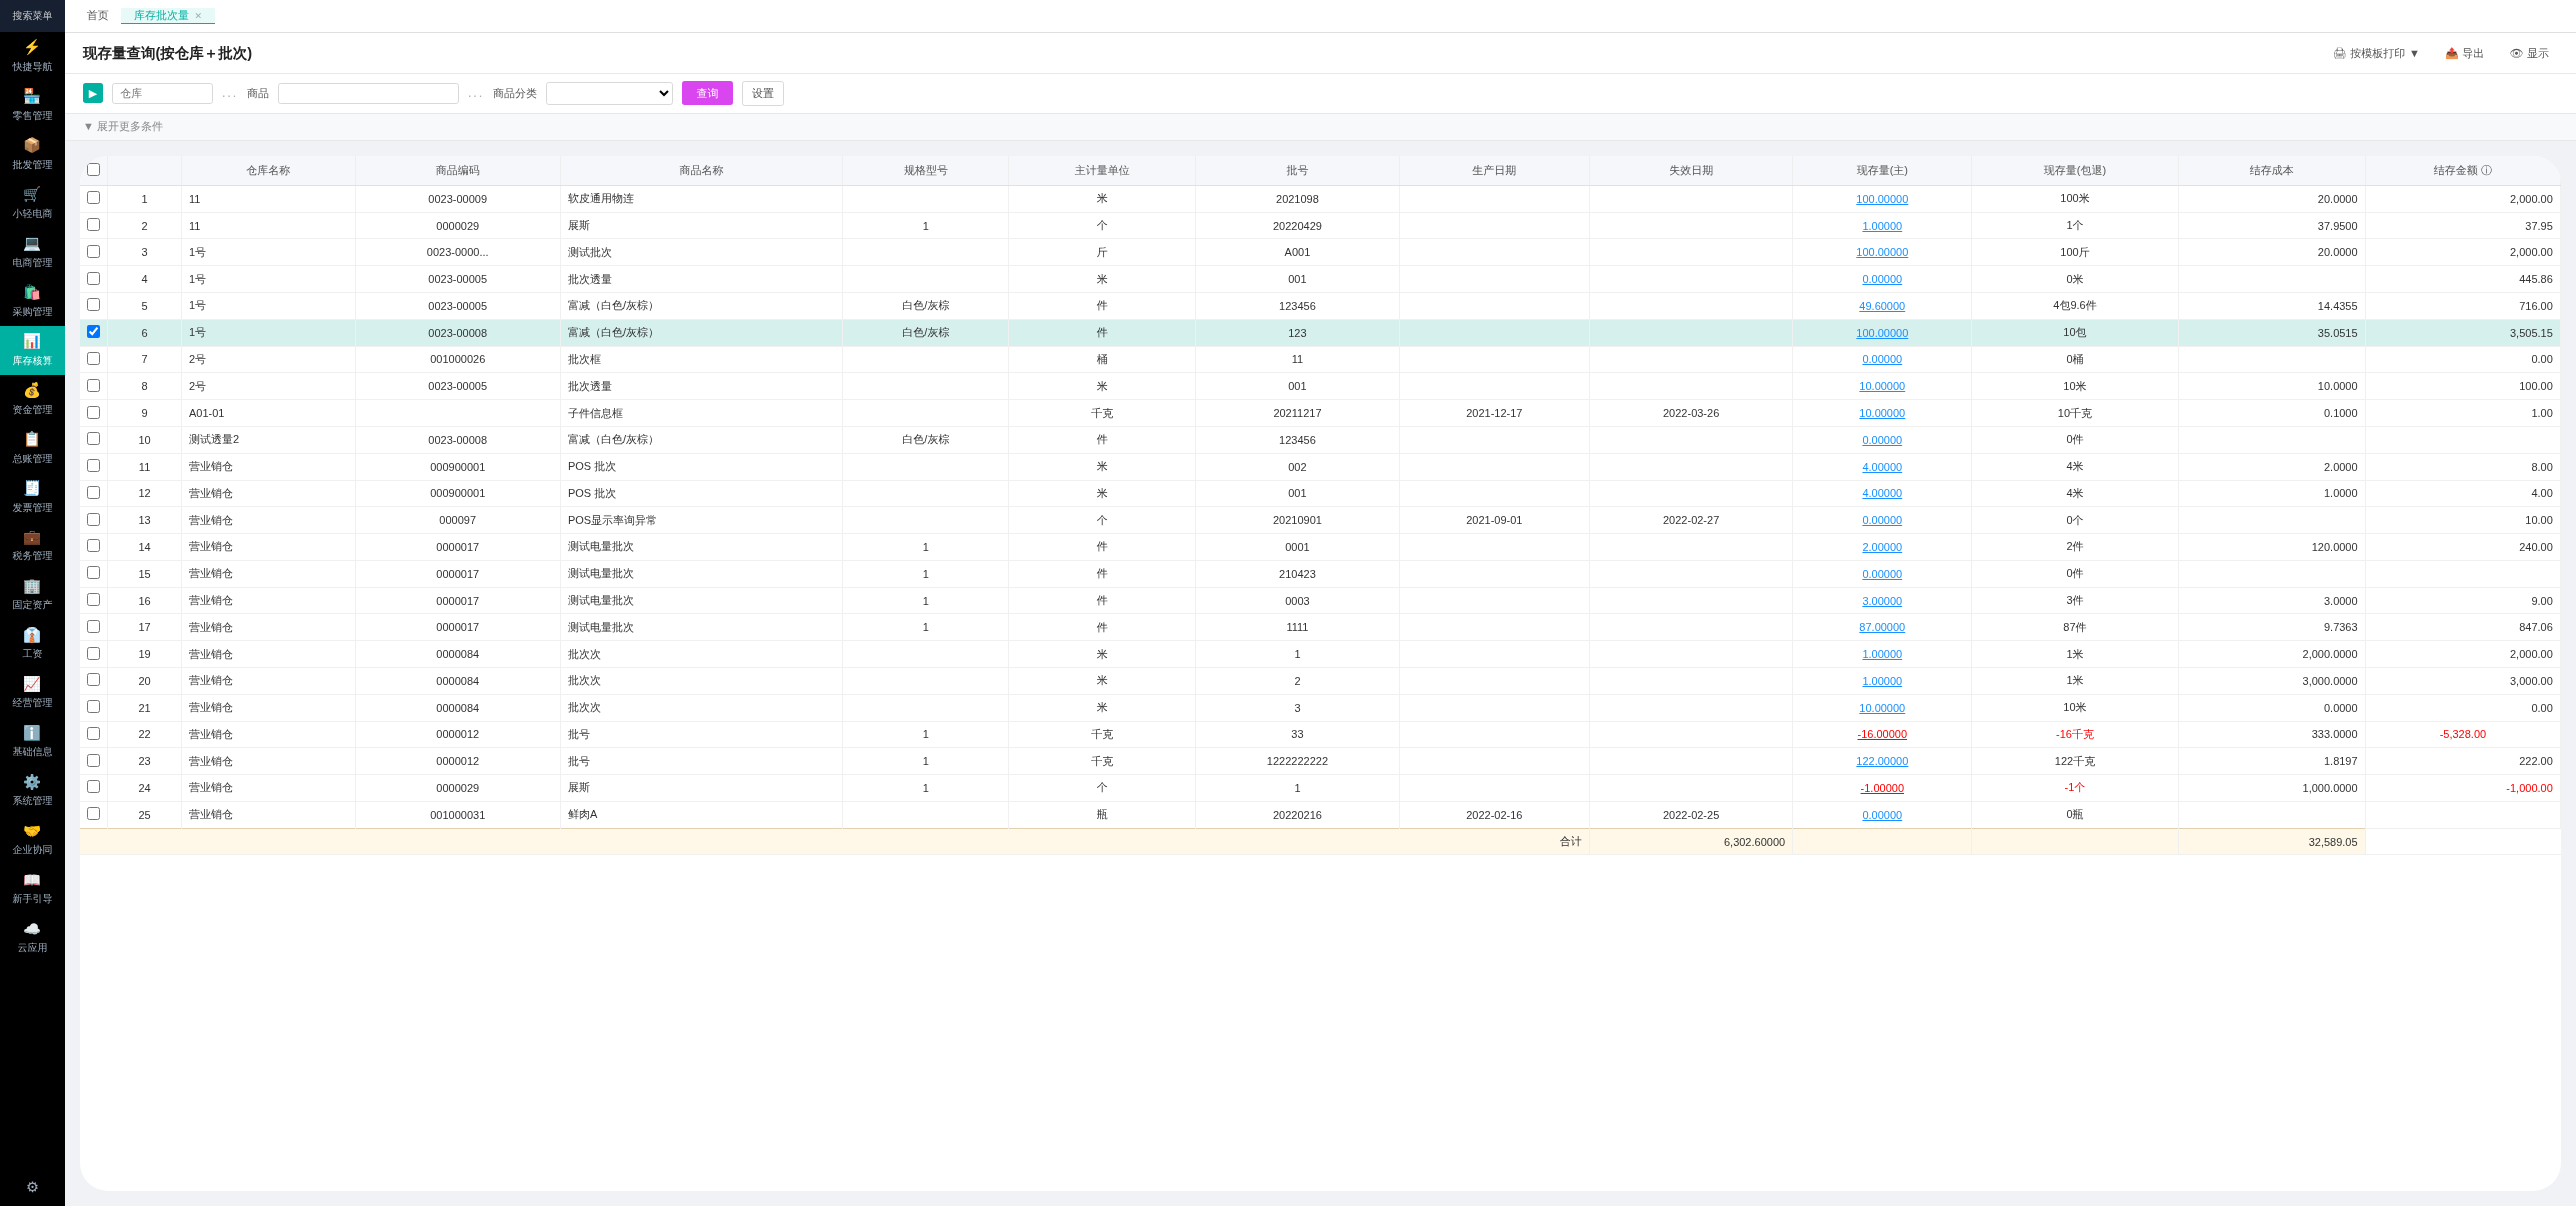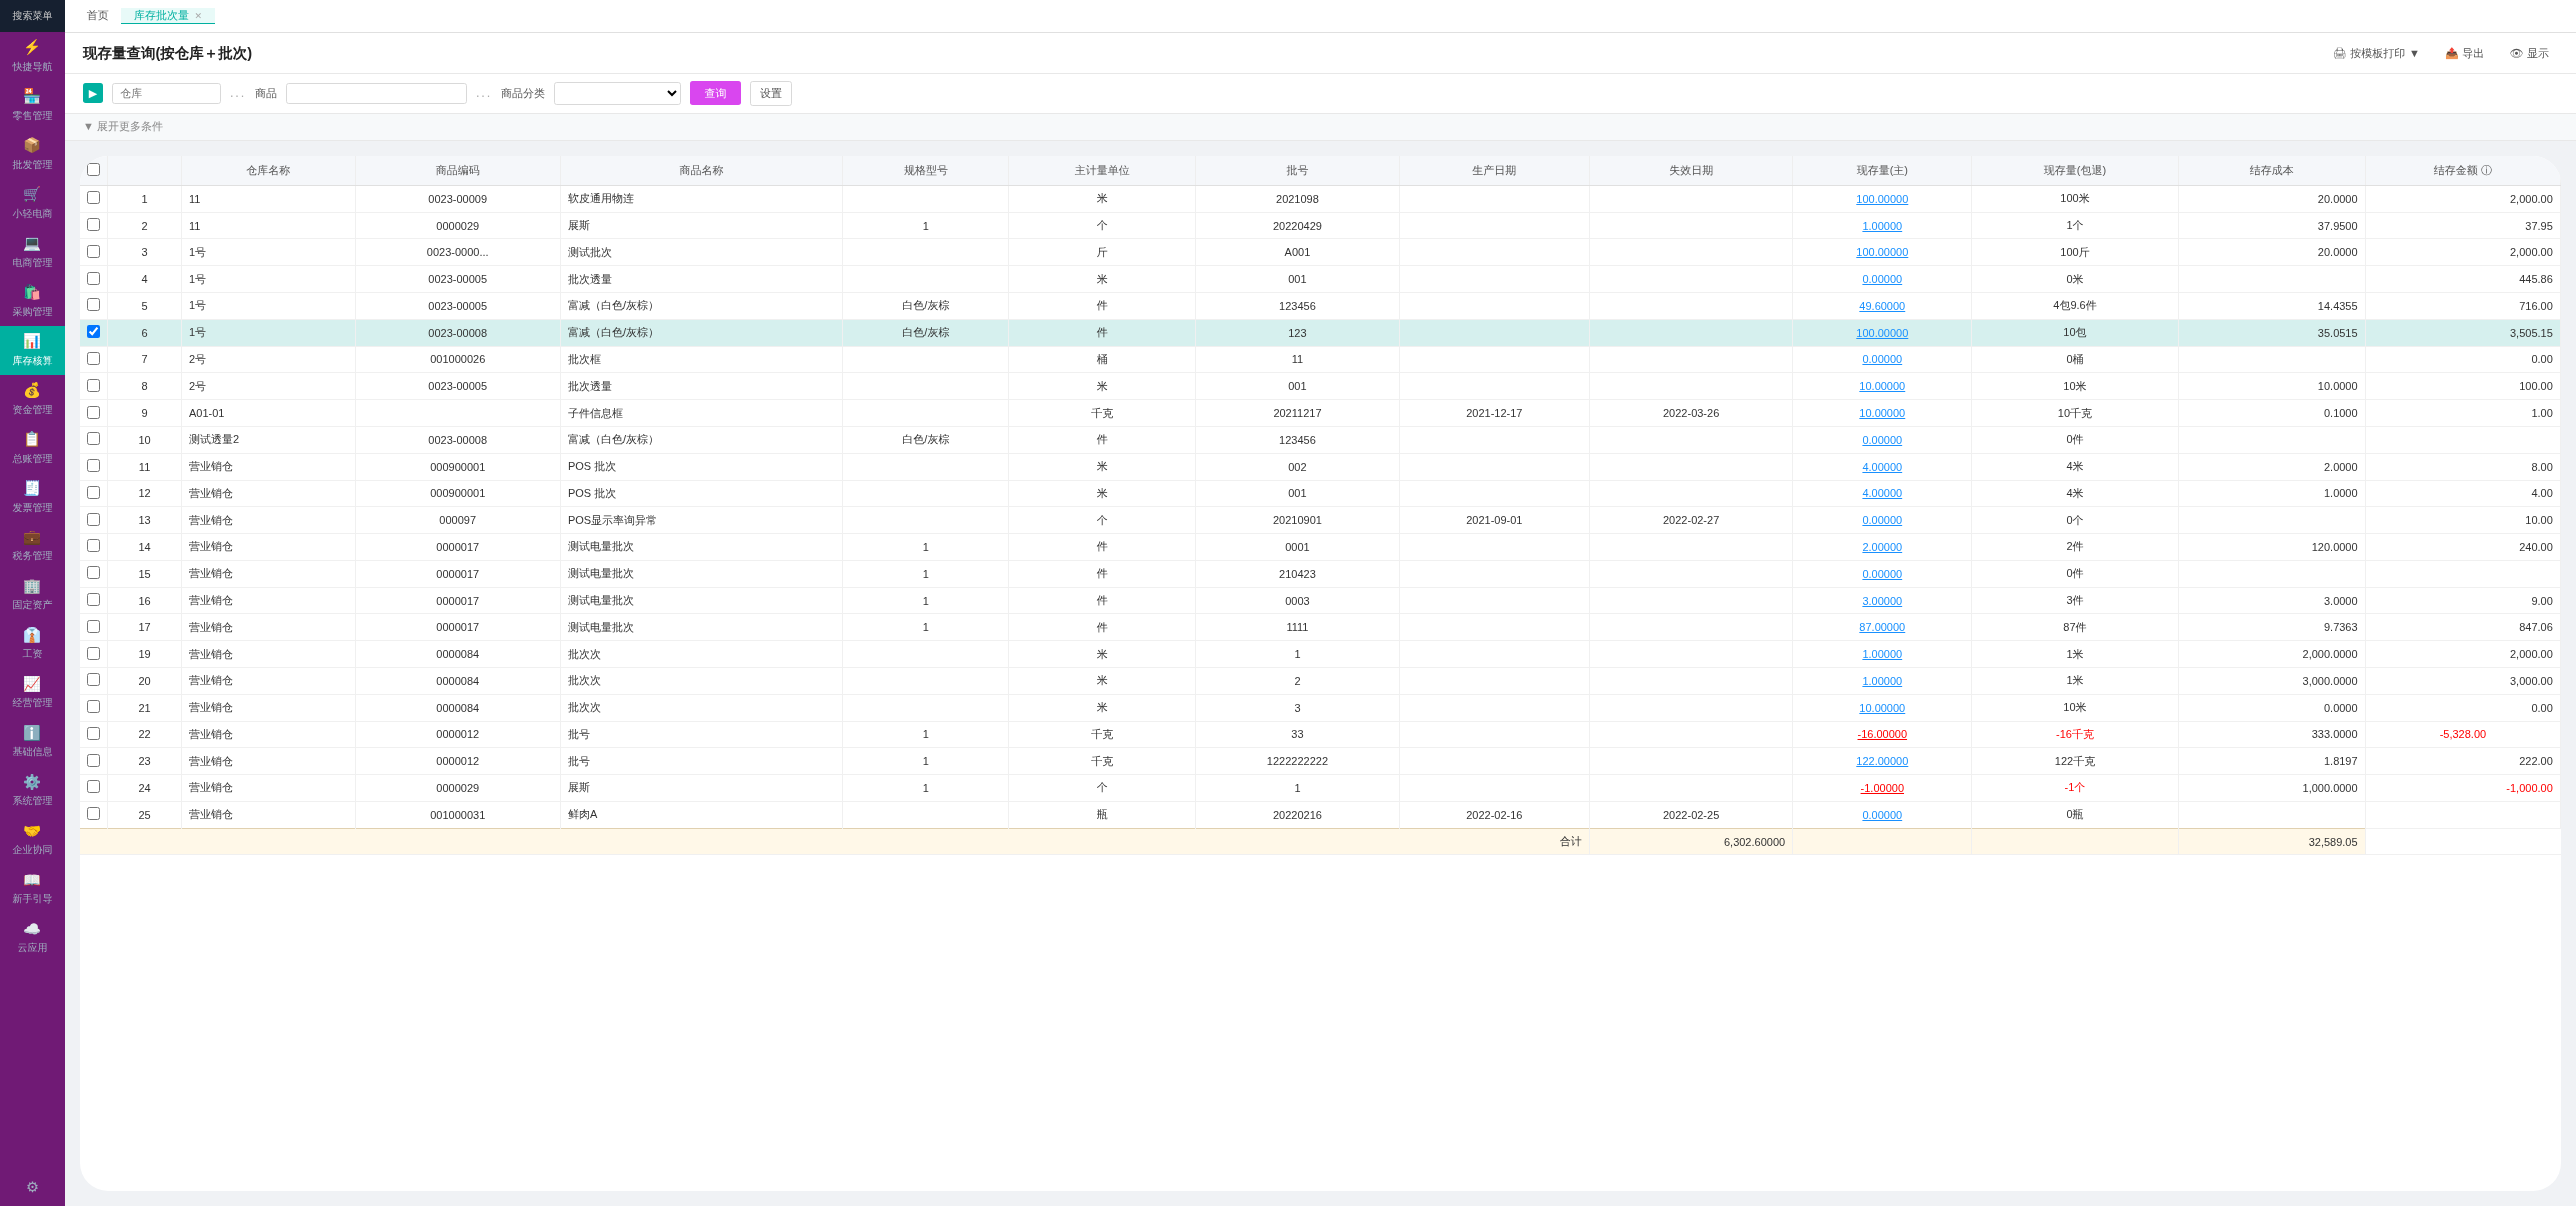--- a/index.html
+++ b/index.html
@@ -1,21 +1,21 @@
 <!DOCTYPE html>
 <html style="font-size:14.5px"><head>
   <meta charset="utf-8">
   <style>
     * { box-sizing: border-box; margin: 0; padding: 0; }
     body { font-family: 'Microsoft YaHei', Arial, sans-serif; font-size: 11px; background: #f0f2f5; display: flex; height: 100vh; overflow: hidden; }
 
     
     .sidebar {
       width: 65px;
-      background: #701a75;
+      background: #000000;
       color: #a0b0c0;
       display: flex;
       flex-direction: column;
       align-items: center;
       padding-top: 0;
       flex-shrink: 0;
       height: 100vh;
       overflow-y: auto;
     }
     .sidebar-search {
@@ -149,21 +149,21 @@
       align-items: center;
       justify-content: center;
       font-size: 11px;
     }
     .filter-input {
       border: 0.9px solid #d9d9d9;
       border-radius: 2.7px;
       padding: 3.6px 7.2px;
       font-size: 11px;
       outline: none;
-      width: 109px;
+      width: 101px;
     }
     .filter-dots { color: #aaa; font-size: 12.7px; letter-spacing: 1.8px; }
     .filter-label { color: #555; font-size: 11px; }
     .filter-select {
       border: 0.9px solid #d9d9d9;
       border-radius: 2.7px;
       padding: 3.6px 7.2px;
       font-size: 11px;
       outline: none;
       background: #fff;

